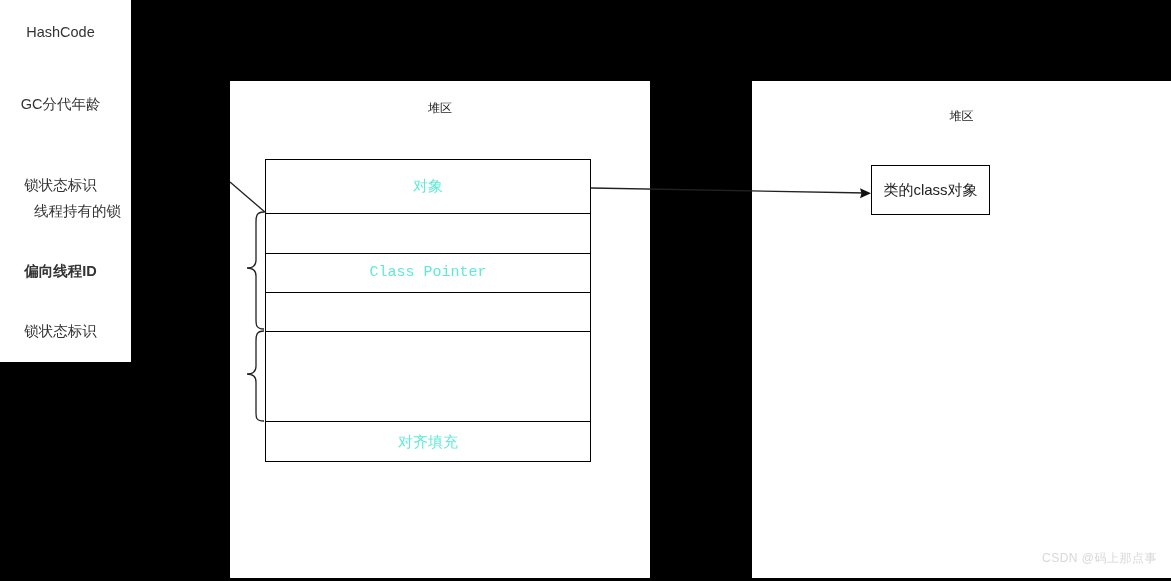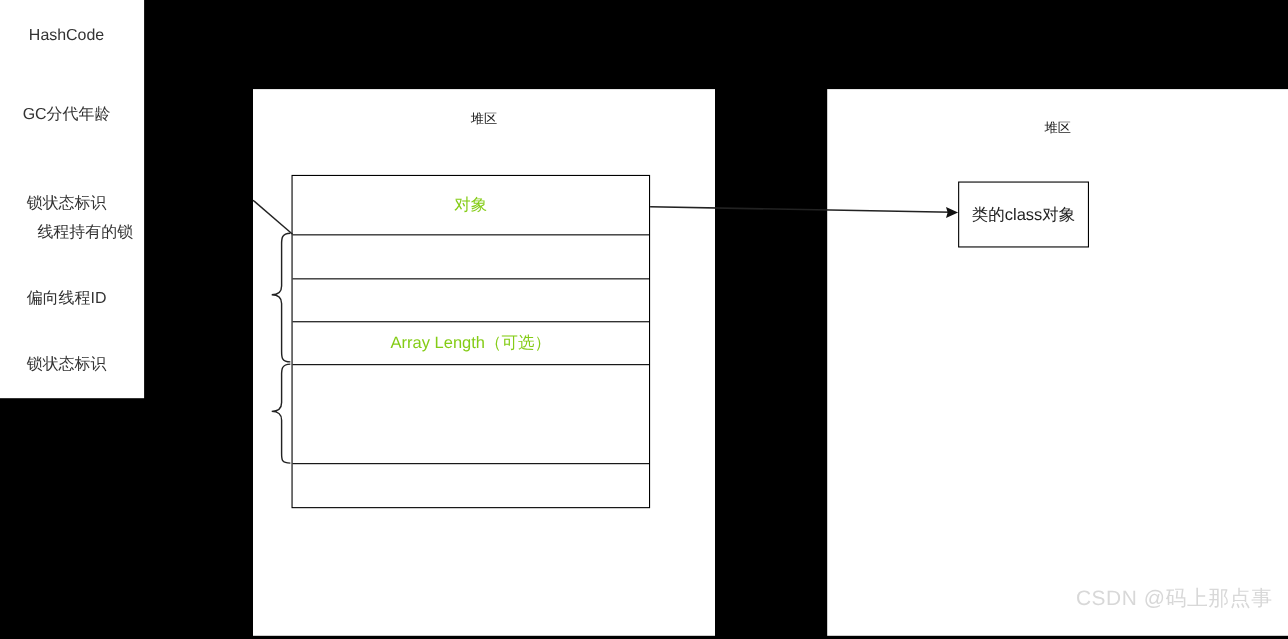--- a/index.html
+++ b/index.html
@@ -59,23 +59,24 @@
     box-sizing: border-box;
   }
   .obj-row {
     position: absolute;
     left: 0;
     width: 100%;
     box-sizing: border-box;
     display: flex;
     align-items: center;
     justify-content: center;
-    color: #84cc16;
+    color: #5eead4;
     font-size: 15px;
     white-space: nowrap;
+    font-family: Liberation Mono, monospace;
   }
   .obj-row + .obj-row { }
   .rowsep {
     position: absolute;
     left: 0;
     width: 100%;
     height: 0;
     border-top: 1.2px solid #000000;
   }
 
@@ -88,72 +89,73 @@
     height: 581px;
     pointer-events: none;
   }
 
   
   #class-object-box {
     position: absolute;
     left: 871px;
     top: 165px;
     width: 119px;
-    height: 60px;
+    height: 50px;
     border: 1.2px solid #000000;
     box-sizing: border-box;
     display: flex;
     align-items: center;
     justify-content: center;
     color: #222222;
     font-size: 15px;
     white-space: nowrap;
   }
 
   
   #watermark {
     position: absolute;
     right: 14px;
-    bottom: 24px;
+    bottom: 14px;
     color: #d8d8d8;
-    font-size: 19px;
+    font-size: 12px;
     white-space: nowrap;
     letter-spacing: 0.5px;
   }
 </style>
 </head>
 <body>
 
 <div id="root">
 
   <div class="panel" id="panel-left"></div>
 
   <div class="panel" id="panel-middle"></div>
 
   <div class="panel" id="panel-right"></div>
 
   <div id="legend-list">
       <div class="legend-item" style="top: 23px;">HashCode</div>
       <div class="legend-item" style="top: 95px;">GC分代年龄</div>
       <div class="legend-item" style="top: 128px; margin-top: 48px;">锁状态标识</div>
       <div class="legend-item" style="top: 202px; text-align: right;">线程持有的锁</div>
-      <div class="legend-item" style="top: 262px;">偏向线程ID</div>
+      <div class="legend-item" style="top: 262px; font-weight: bold;">偏向线程ID</div>
       <div class="legend-item" style="top: 322px;">锁状态标识</div>
     </div>
 
   <div class="panel-title" id="title-middle">堆区</div>
   <div class="panel-title" id="title-right">堆区</div>
 
   <div id="object-table">
       <div class="obj-row" style="top: 0px; height: 53px;">对象</div>
       <div class="rowsep" style="top: 53px;"></div>
+      <div class="obj-row" style="top: 93px; height: 39px;">Class Pointer</div>
       <div class="rowsep" style="top: 93px;"></div>
-      <div class="obj-row" style="top: 132px; height: 39px;">Array Length（可选）</div>
       <div class="rowsep" style="top: 132px;"></div>
       <div class="rowsep" style="top: 171px;"></div>
+      <div class="obj-row" style="top: 261px; height: 42px;">对齐填充</div>
       <div class="rowsep" style="top: 261px;"></div>
     </div>
 
   <div id="class-object-box">类的class对象</div>
 
   <svg id="overlay" viewBox="0 0 1171 581" xmlns="http://www.w3.org/2000/svg">
 
     <line x1="230" y1="182" x2="266" y2="213" stroke="#222222" stroke-width="1.3" fill="none"></line>
 
     <path fill="none" stroke="#222222" stroke-width="1.3" d="M 264,212

